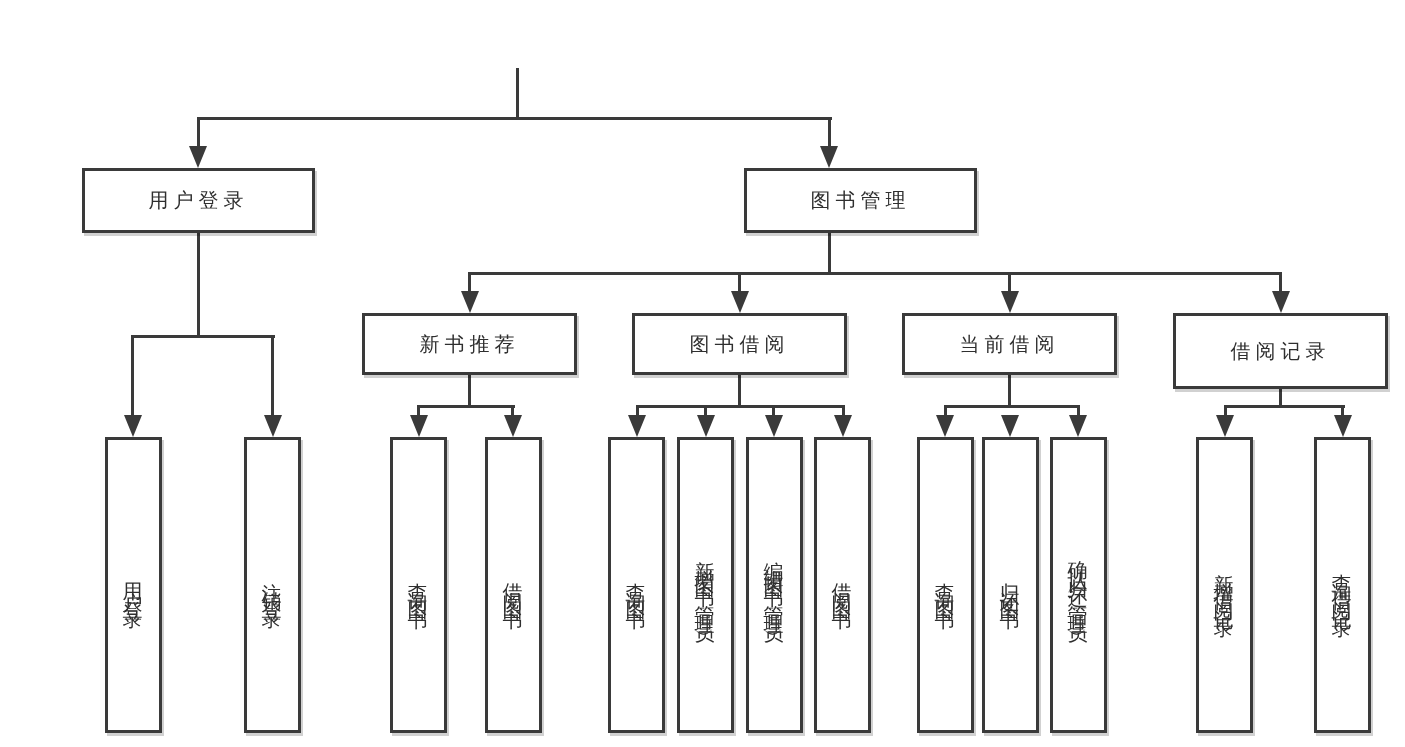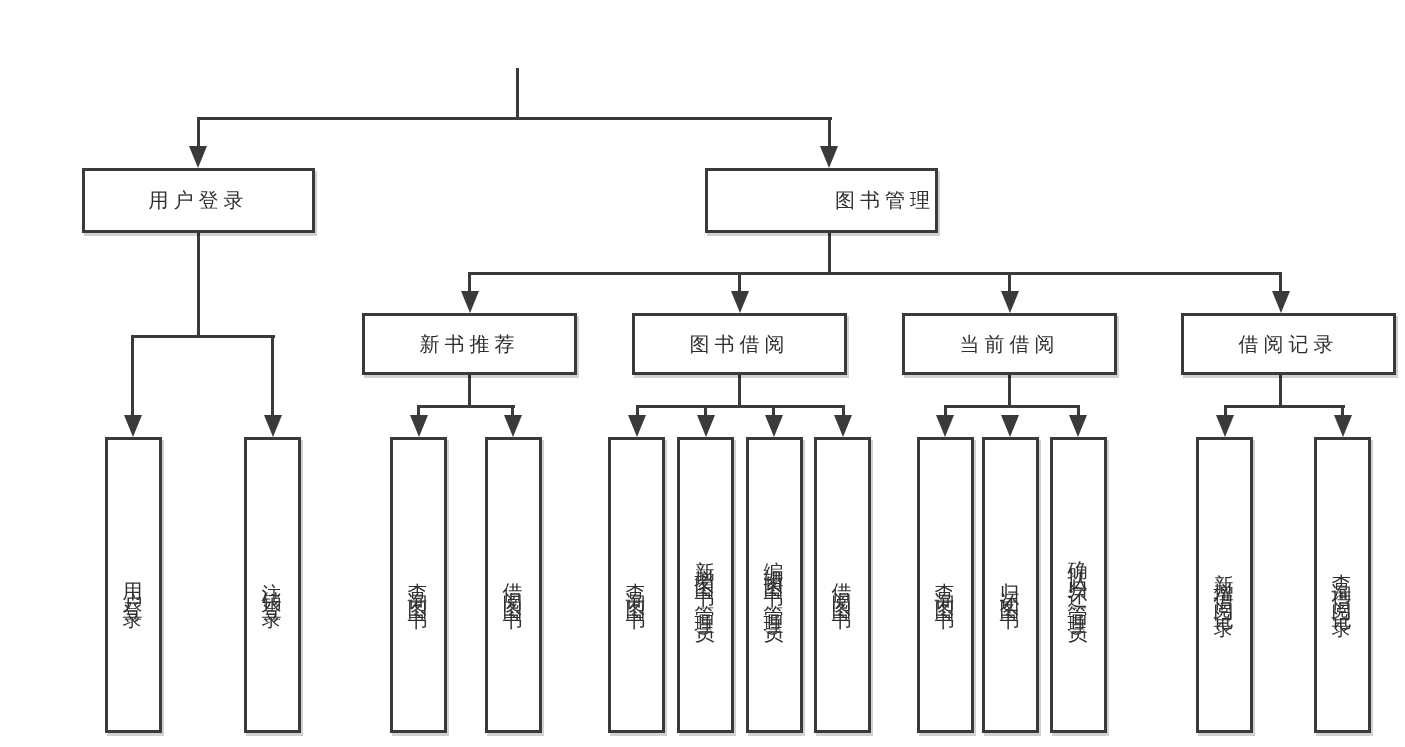--- a/index.html
+++ b/index.html
@@ -42,21 +42,21 @@
   <div class="vline" style="left:516px;top:68px;height:51px;"></div>
   <div class="hline" style="left:197px;top:117px;width:635px;"></div>
   <div class="vline" style="left:197px;top:117px;height:33px;"></div>
   <div class="vline" style="left:828px;top:117px;height:33px;"></div>
   <div class="arrow" style="left:189px;top:146px;"></div>
   <div class="arrow" style="left:820px;top:146px;"></div>
 
   <div class="box" style="left:82px;top:168px;width:233px;height:65px;">
     <span>用户登录</span>
   </div>
-  <div class="box" style="left:705px;top:168px;width:233px;height:65px;justify-content:flex-end;">
+  <div class="box" style="left:744px;top:168px;width:233px;height:65px;">
     <span>图书管理</span>
   </div>
 
   <div class="vline" style="left:197px;top:233px;height:105px;"></div>
   <div class="hline" style="left:132px;top:335px;width:143px;"></div>
   <div class="vline" style="left:131px;top:335px;height:84px;"></div>
   <div class="vline" style="left:271px;top:335px;height:84px;"></div>
   <div class="arrow" style="left:124px;top:415px;"></div>
   <div class="arrow" style="left:264px;top:415px;"></div>
 
@@ -73,21 +73,21 @@
 
   <div class="box" style="left:362px;top:313px;width:215px;height:62px;justify-content:center;">
     <span>新书推荐</span>
   </div>
   <div class="box" style="left:632px;top:313px;width:215px;height:62px;">
     <span>图书借阅</span>
   </div>
   <div class="box" style="left:902px;top:313px;width:215px;height:62px;">
     <span>当前借阅</span>
   </div>
-  <div class="box" style="left:1173px;top:313px;width:215px;height:62px;margin-left:8px;">
+  <div class="box" style="left:1173px;top:313px;width:215px;height:76px;">
     <span>借阅记录</span>
   </div>
 
   <div class="vline" style="left:468px;top:375px;height:33px;"></div>
   <div class="hline" style="left:417px;top:405px;width:98px;"></div>
   <div class="vline" style="left:417px;top:405px;height:14px;"></div>
   <div class="vline" style="left:511px;top:405px;height:14px;"></div>
   <div class="arrow" style="left:410px;top:415px;"></div>
   <div class="arrow" style="left:504px;top:415px;"></div>
 

